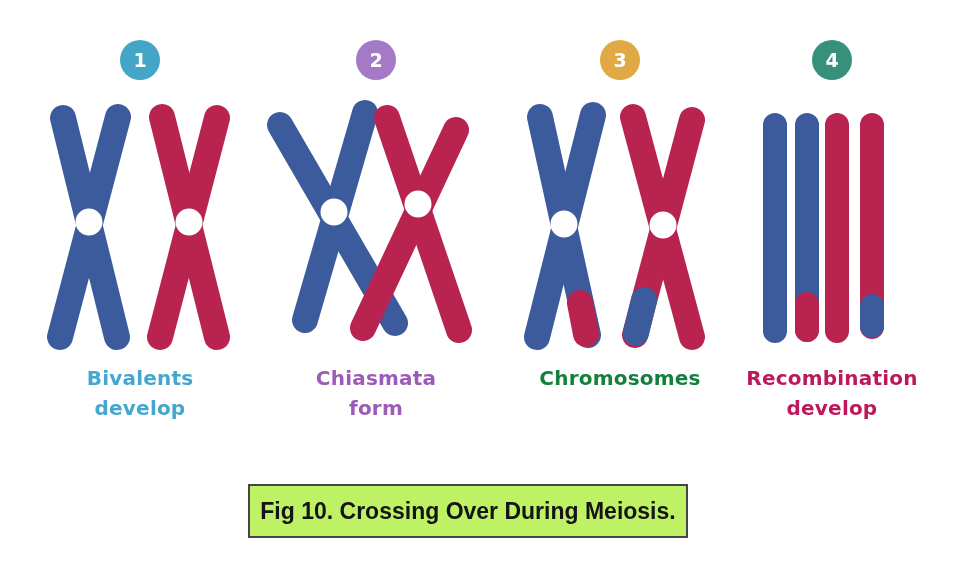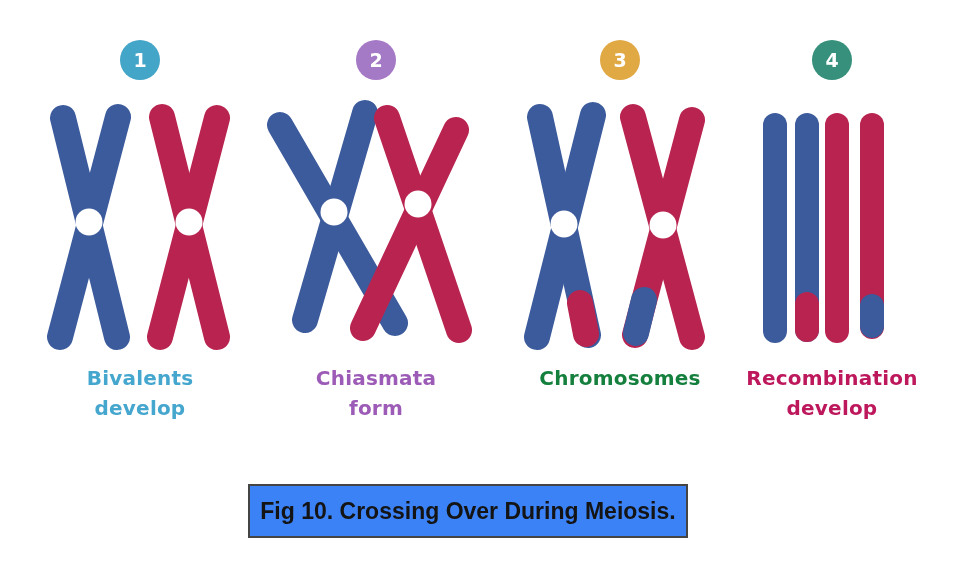--- a/index.html
+++ b/index.html
@@ -59,21 +59,21 @@
     letter-spacing: 0.2px;
   }
   .caption-box {
     position: absolute;
     left: 248px;
     top: 484px;
     width: 440px;
     height: 54px;
     box-sizing: border-box;
     border: 2px solid #454545;
-    background: #3b82f6;
+    background: #bef264;
     display: flex;
     align-items: center;
     justify-content: center;
   }
   .caption-box span {
     font-family: "Liberation Sans", sans-serif;
     font-size: 23px;
     font-weight: bold;
     color: #141414;
     white-space: nowrap;

